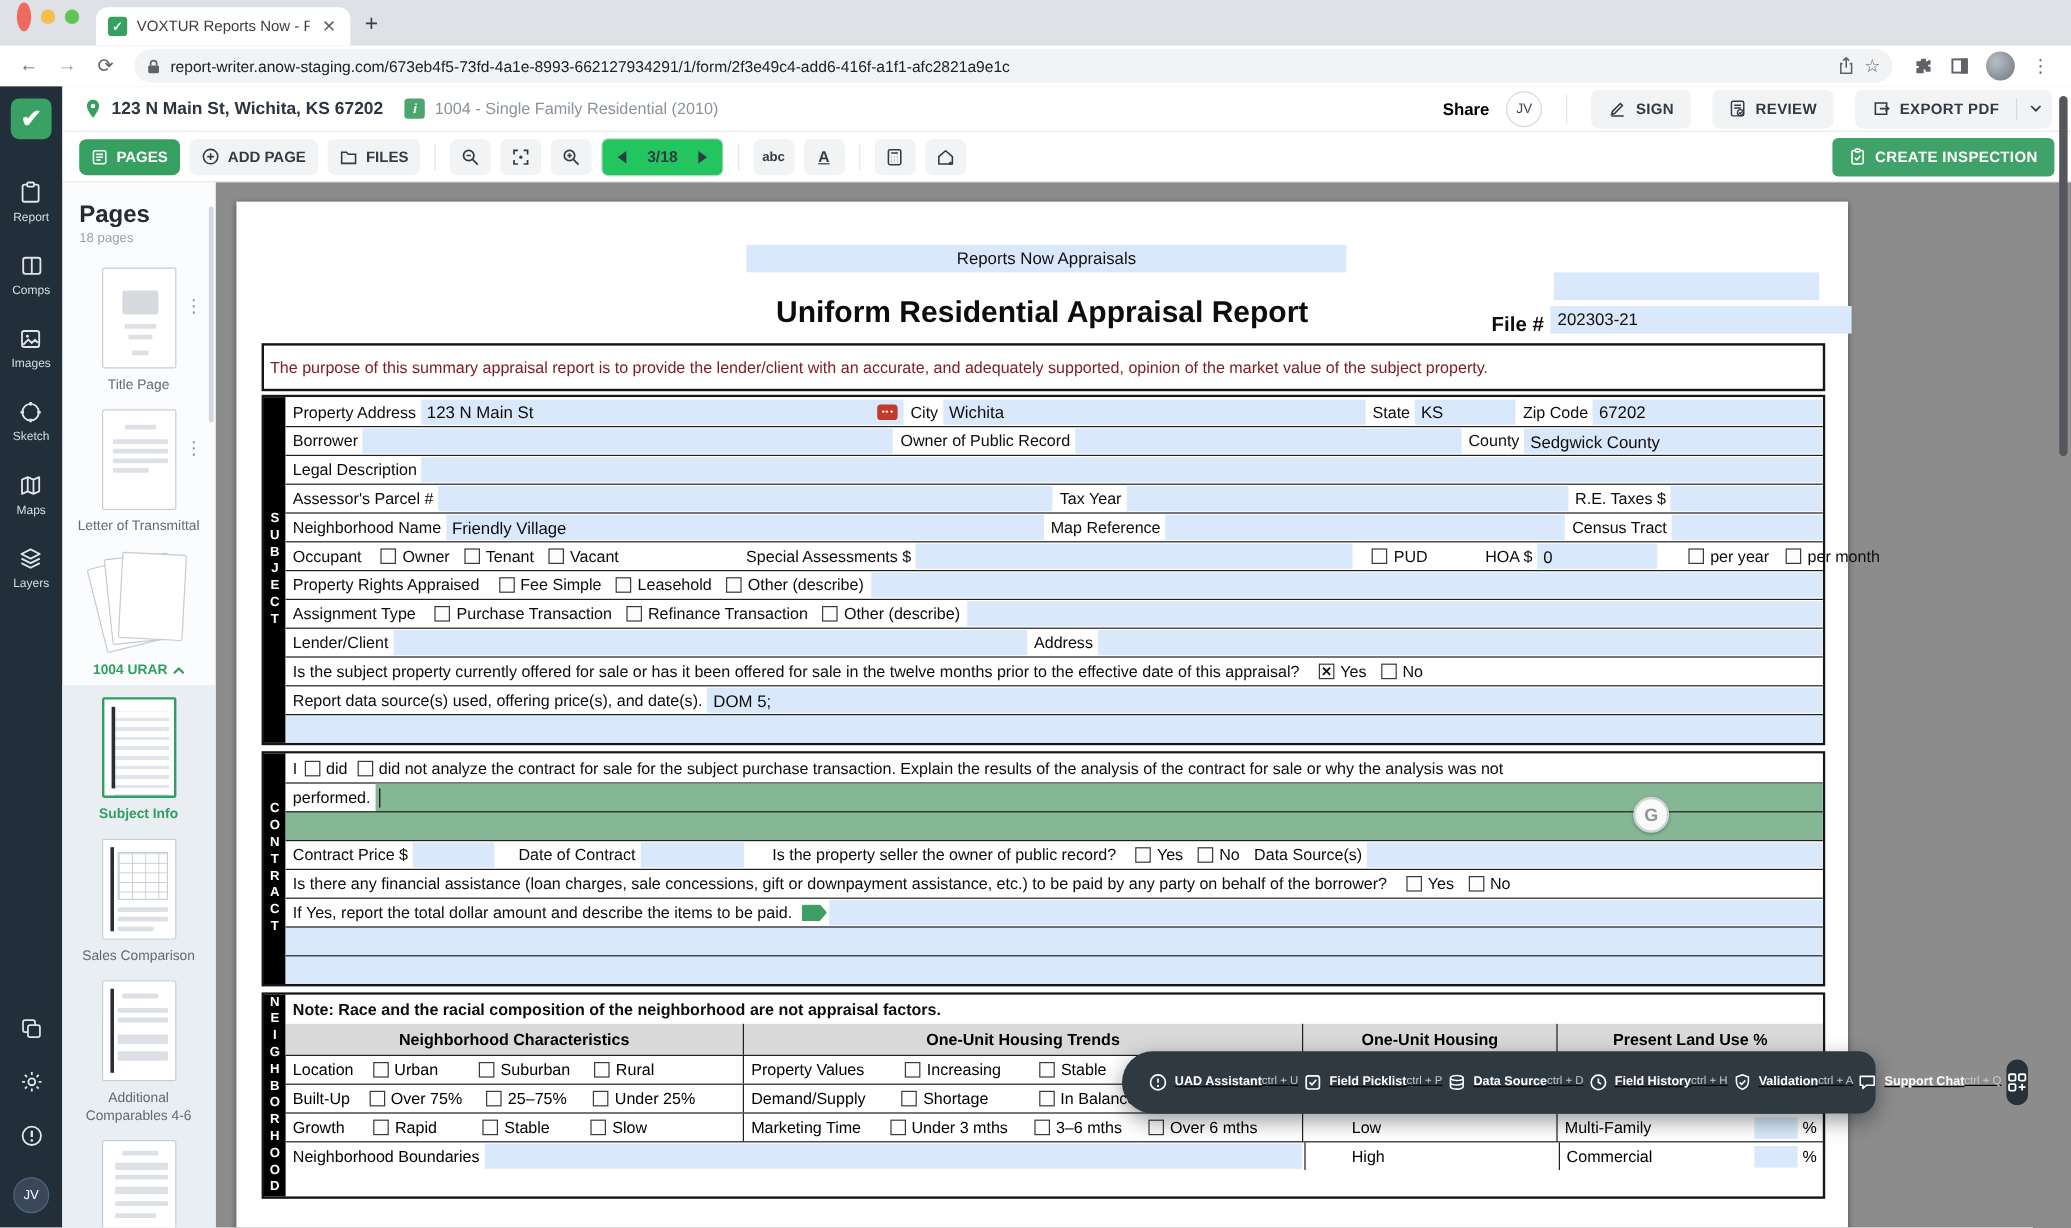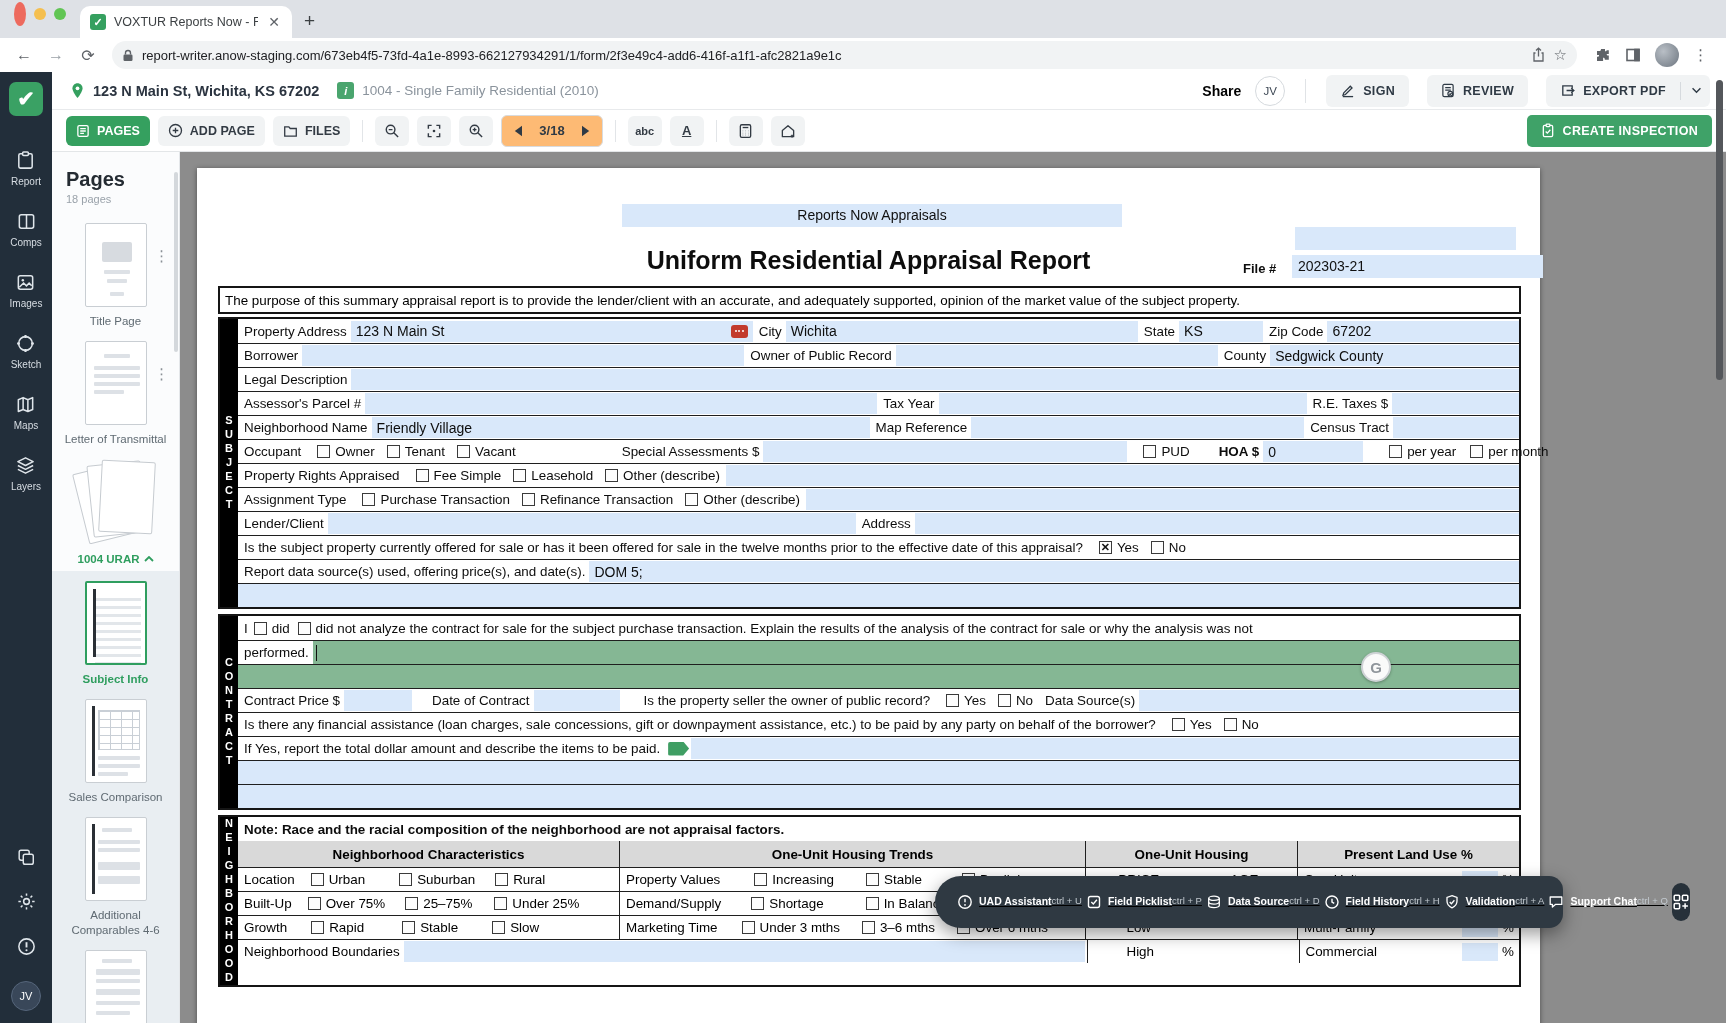--- a/index.html
+++ b/index.html
@@ -45,21 +45,21 @@
   .vdiv { width:1px; height:24px; background:#e0e3e6; margin:0 12px; }
   .hbtn { height:32px; background:#f1f3f4; border-radius:6px; display:flex; align-items:center; gap:8px; padding:0 14px; font-size:12.5px; font-weight:bold; color:#2f3a45; letter-spacing:.3px; }
   .hbtn.split { padding-right:8px; }
   .splitdiv { width:1px; height:18px; background:#d6dade; margin:0 2px 0 6px; }
 
   .apptoolbar { height:42px; background:#fff; border-bottom:1px solid #e3e6e8; display:flex; align-items:center; padding:0 14px; gap:8px; }
   .tbtn { height:30px; border-radius:6px; background:#f1f3f4; display:flex; align-items:center; justify-content:center; gap:7px; padding:0 10px; font-size:12.5px; font-weight:bold; color:#333b44; }
   .tbtn.green { background:#35a05f; color:#fff; }
   .tbtn.icononly { width:34px; padding:0; }
   .tdiv { width:1px; height:22px; background:#e2e5e8; margin:0 4px; }
-  .pagenav { height:32px; border:1px solid #d8dbde; border-radius:6px; background:#fdba74; display:flex; align-items:center; gap:16px; padding:0 12px; font-size:13px; font-weight:bold; color:#2f3a45; }
+  .pagenav { height:32px; border:1px solid #d8dbde; border-radius:6px; background:#22c55e; display:flex; align-items:center; gap:16px; padding:0 12px; font-size:13px; font-weight:bold; color:#2f3a45; }
   .tspacer { flex:1; }
   .createbtn { height:32px; background:#3fa268; border-radius:5px; color:#fff; display:flex; align-items:center; gap:8px; padding:0 14px; font-size:12.5px; font-weight:bold; letter-spacing:.3px; }
 
   .content { flex:1; display:flex; min-height:0; }
 
   
   .pagespanel { width:128px; background:#fbfcfd; border-right:1px solid #e4e7ea; display:flex; flex-direction:column; flex:none; position:relative; }
   .pp-title { font-size:20px; font-weight:bold; color:#242b32; margin:16px 0 2px 14px; }
   .pp-count { font-size:11px; color:#9aa2aa; margin:0 0 10px 14px; }
   .thumbwrap { position:relative; display:flex; flex-direction:column; align-items:center; padding:8px 0 4px 0; }
@@ -82,24 +82,24 @@
      background-image:linear-gradient(#c9cfd6 1px, transparent 1px), linear-gradient(90deg,#c9cfd6 1px, transparent 1px);
      background-size:11px 8px; border:1px solid #c9cfd6; }
 
   
   .canvas { flex:1; background:#8c8c8c; position:relative; overflow:hidden; }
   .page { position:absolute; left:17px; top:16px; width:1343px; height:1500px; background:#fff; box-shadow:0 1px 5px rgba(0,0,0,.45); }
   .fh { position:relative; height:118px; }
   .fh-company { position:absolute; left:425px; top:36px; width:500px; height:23px; background:#d9e8fa; text-align:center; font-size:14px; line-height:23px; color:#111; }
   .fh-blank { position:absolute; left:1098px; top:59px; width:221px; height:23px; background:#d9e8fa; }
   .fh-title { position:absolute; left:0; right:0; top:78px; text-align:center; font-size:25px; font-weight:bold; color:#0d0d0d; }
-  .fh-filelbl { position:absolute; left:1046px; top:93px; font-size:13px; font-weight:bold; color:#0d0d0d; }
+  .fh-filelbl { position:absolute; left:1046px; top:93px; font-size:17px; font-weight:bold; color:#0d0d0d; }
   .fh-fileval { position:absolute; left:1095px; top:87px; width:251px; height:23px; background:#d9e8fa; font-size:14px; line-height:23px; padding-left:6px; color:#111; }
   .formbody { padding:0 19px 0 21px; }
-  .purpose { border:2px solid #151515; height:28px; display:flex; align-items:center; padding-left:5px; font-size:13.4px; color:#000000; margin-bottom:3px; background:#fff; }
+  .purpose { border:2px solid #151515; height:40px; display:flex; align-items:center; padding-left:5px; font-size:13.4px; color:#7f1d1d; margin-bottom:3px; background:#fff; }
   .sect { border:2px solid #151515; display:flex; margin-bottom:5px; background:#fff; }
   .barv { width:18px; background:#000; color:#fff; display:flex; align-items:center; justify-content:center; flex:none; overflow:hidden; }
   .barv span { writing-mode:vertical-rl; text-orientation:upright; font-size:11px; font-weight:bold; letter-spacing:2px; }
   .rows { flex:1; min-width:0; }
   .r { display:flex; align-items:center; height:24px; font-size:13.4px; color:#0d0d0d; background:#fff; position:relative; }
   .r + .r { border-top:1.5px solid #1f1f1f; }
   .r.blue { background:#d9e8fa; }
   .r.greenrow { background:#85b794; }
   .lbl { padding:0 4px 0 6px; white-space:nowrap; }
   .f { background:#d9e8fa; height:21px; display:flex; align-items:center; padding:0 5px; font-size:14px; white-space:nowrap; flex:none; }
@@ -586,21 +586,21 @@
                   <span class="opt">
                       <span class="cb"></span>
                       <span>Vacant</span>
                     </span>
                   <span class="lbl" style="margin-left:100px;">Special Assessments $</span>
                   <span class="f" style="width:364px;"></span>
                   <span class="opt" style="margin-left:4px;">
                       <span class="cb"></span>
                       <span>PUD</span>
                     </span>
-                  <span class="lbl" style="margin-left:23px;font-weight:bold;">HOA $</span>
+                  <span class="lbl" style="margin-left:42px;">HOA $</span>
                   <span class="f" style="width:100px;">0</span>
                   <span class="opt" style="margin-left:14px;">
                       <span class="cb"></span>
                       <span>per year</span>
                     </span>
                   <span class="opt" style="margin-left:2px;">
                       <span class="cb"></span>
                       <span>per month</span>
                     </span>
                 </div>

